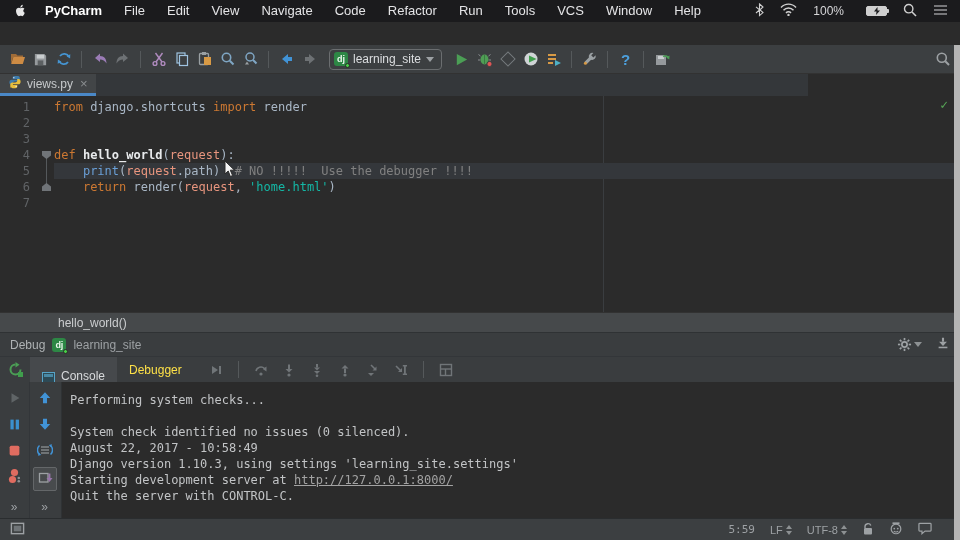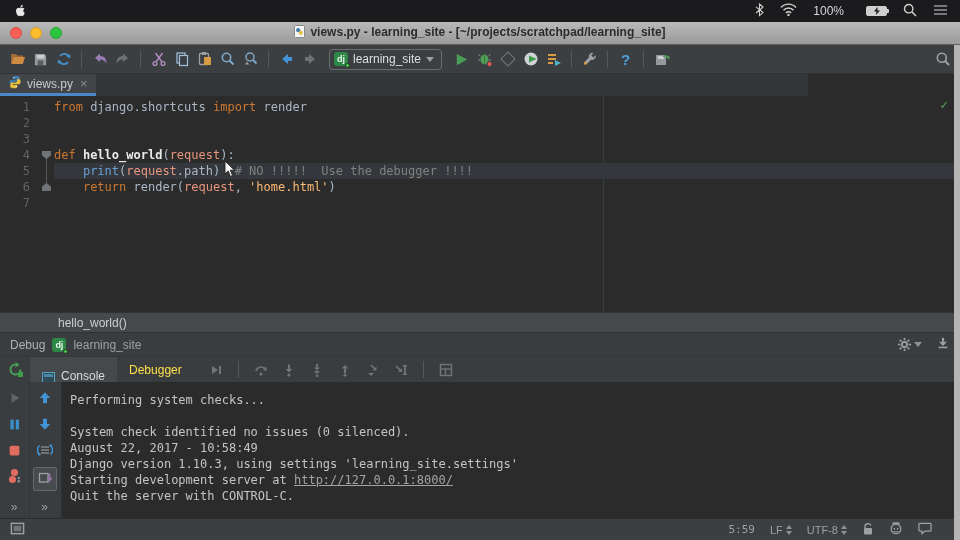--- a/index.html
+++ b/index.html
@@ -64,21 +64,21 @@
   .fold-mark.start { clip-path:polygon(0 0,100% 0,100% 55%,50% 100%,0 55%); }
   .fold-mark.end { clip-path:polygon(50% 0,100% 45%,100% 100%,0 100%,0 45%); }
   .fold-link { position:absolute; left:46px; top:62px; height:30px; width:1px; background:#55595c; }
   .line-body { flex:1; white-space:pre; color:#a9b7c6; }
   .ed-line.current .line-body { background:#34373b; }
   .tok-kw { color:#cc7832; }
   .tok-fn { color:#e8eaec; font-weight:bold; }
   .tok-param { color:#e8957e; }
   .tok-builtin { color:#6a9fd6; }
   .tok-comment { color:#808080; }
-  .tok-str { color:#fdba74; }
+  .tok-str { color:#14b8a6; }
   .tok-pl { color:#a9b7c6; }
   .inspect-ok { position:absolute; right:12px; top:1px; color:#57a657; font-size:13px; font-weight:bold; }
   .mouse-cursor { position:absolute; left:224px; top:64px; z-index:9; }
 
   
   .framebar { position:absolute; top:312px; left:0; width:960px; height:20px; background:#46494b;
               color:#ccced0; font-size:12px; line-height:20px; padding-left:58px; border-top:1px solid #323232; }
 
   
   .dheader { position:absolute; top:332px; left:0; width:960px; height:24px; background:#3a3d3f;
@@ -128,20 +128,34 @@
 <body>
 
 <div class="screen">
 
   <div class="macbar">
     <span class="apple">
       <svg width="14" height="15" viewBox="0 0 16 16">
           <path fill="#e8e8e8" d="M9.3 2.6c.5-.6.8-1.4.7-2.2-.7 0-1.5.5-2 1.1-.4.5-.8 1.4-.7 2.1.8.1 1.5-.4 2-1zm2.6 8.1c-.5 1.2-1.3 2.6-2.3 2.6-.8 0-1.1-.5-2-.5-1 0-1.3.5-2 .5-1.1 0-2.2-1.7-2.7-2.9-.8-2-.9-4.5.4-5.7.6-.6 1.5-1 2.3-1 .8 0 1.4.5 2 .5.6 0 1.1-.5 2.1-.5.7 0 1.6.3 2.2 1.1-1.9 1.1-1.6 3.8.3 4.6-.1.5-.2.9-.3 1.3z"></path>
         </svg>
     </span>
+    <div class="menu-items">
+        <span class="menu-item bold">PyCharm</span>
+        <span class="menu-item">File</span>
+        <span class="menu-item">Edit</span>
+        <span class="menu-item">View</span>
+        <span class="menu-item">Navigate</span>
+        <span class="menu-item">Code</span>
+        <span class="menu-item">Refactor</span>
+        <span class="menu-item">Run</span>
+        <span class="menu-item">Tools</span>
+        <span class="menu-item">VCS</span>
+        <span class="menu-item">Window</span>
+        <span class="menu-item">Help</span>
+      </div>
     <div class="mac-status">
       <span>
         <svg width="9" height="14" viewBox="0 0 9 14">
             <path d="M4.5 1 L8 4 5 6.8 8 9.6 4.5 12.6 V1 Z M4.5 6.8 L1 3.8 M4.5 6.8 L1 10" stroke="#cfcfcf" stroke-width="1.1" fill="none"></path>
           </svg>
       </span>
       <span>
         <svg width="17" height="13" viewBox="0 0 17 13">
             <path d="M1 4.5 A10 10 0 0 1 16 4.5 M3.5 7.3 A6.5 6.5 0 0 1 13.5 7.3 M6 10 A3.2 3.2 0 0 1 11 10" stroke="#cfcfcf" stroke-width="1.4" fill="none"></path>
             <circle cx="8.5" cy="12" r="1.2" fill="#cfcfcf"></circle>
@@ -166,36 +180,20 @@
             <g stroke="#8f8f91" stroke-width="1.6">
               <line x1="1" y1="2" x2="14" y2="2"></line>
               <line x1="1" y1="6" x2="14" y2="6"></line>
               <line x1="1" y1="10" x2="14" y2="10"></line>
             </g>
           </svg>
       </span>
     </div>
   </div>
 
-  <div class="titlebar">
-    <div class="lights">
-      <span class="light red"></span>
-      <span class="light yellow"></span>
-      <span class="light green"></span>
-    </div>
-    <div class="title-center">
-      <span class="ticon">
-        <svg width="11" height="13" viewBox="0 0 11 13">
-            <rect x="0.5" y="0.5" width="10" height="12" rx="1" fill="#f4f6f8" stroke="#8a8a8a"></rect>
-            <circle cx="4.2" cy="5.2" r="2.1" fill="#3f7cac"></circle>
-            <circle cx="6.8" cy="7.8" r="2.1" fill="#e8bf3c"></circle>
-          </svg>
-      </span><span>views.py - learning_site - [~/projects/scratchpad/learning_site]</span>
-    </div>
-  </div>
 
   <div class="toolbar">
     <span class="tbtn">
       <svg width="16" height="16" viewBox="0 0 16 16">
           <path d="M1 13 V3 h5 l1.5 1.5 H13 V6 H3.2 Z" fill="#a06c38"></path>
           <path d="M1.2 13 L3.4 6 H15 L12.8 13 Z" fill="#cd8b44"></path>
         </svg>
     </span>
     <span class="tbtn">
       <svg width="15" height="15" viewBox="0 0 16 16">

